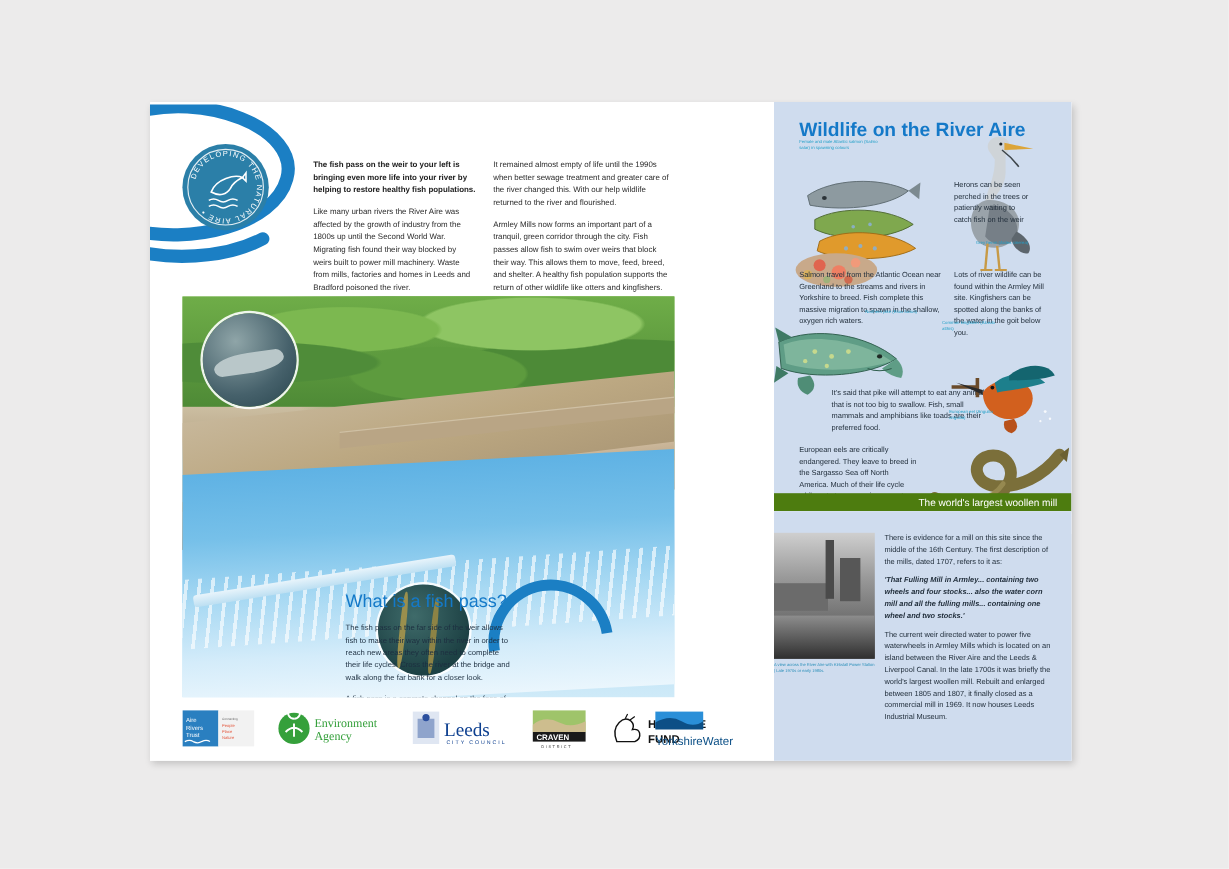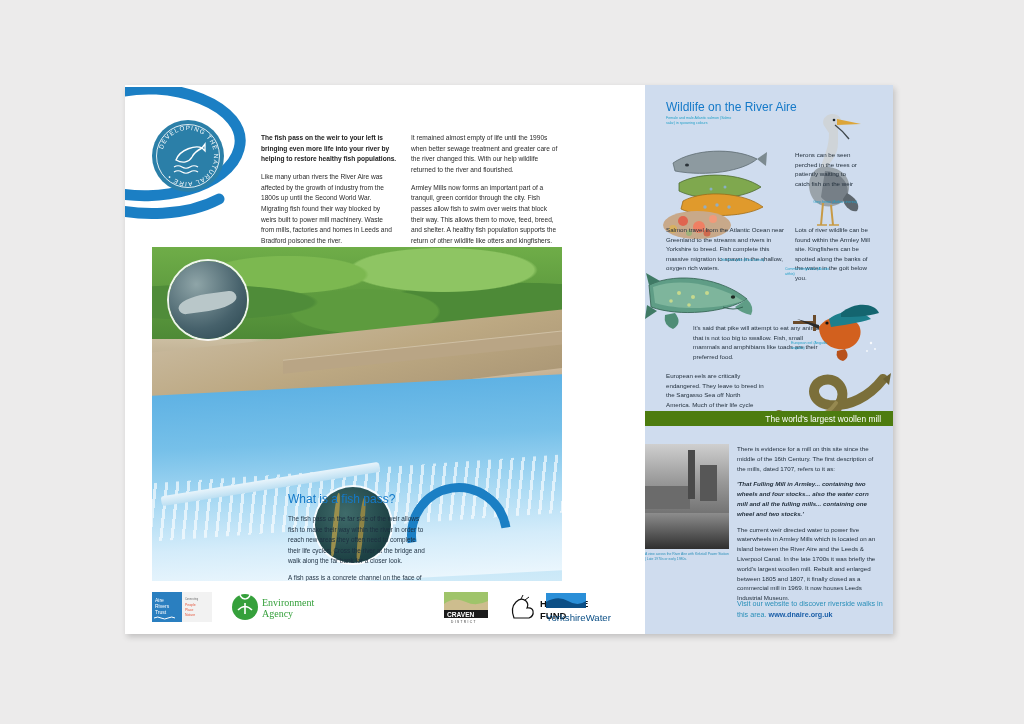--- a/index.html
+++ b/index.html
@@ -96,31 +96,31 @@
   
   #ring-deco{position:absolute;left:255px;top:236px;width:86px;height:86px;border-radius:50%;
     border:9px solid #1b7fc4;border-right-color:transparent;border-bottom-color:transparent;
     transform:rotate(36deg);}
 
   
   #fishpass{
     position:absolute;left:136px;top:243px;width:138px;
     font-size:6.4px;line-height:1.62;color:#1d2f40;
   }
-  #fishpass h2{margin:0 0 5px 0;font-size:12px;font-weight:normal;color:#1479c8;}
+  #fishpass h2{margin:0 0 5px 0;font-size:15px;font-weight:normal;color:#1479c8;}
   #fishpass p{margin:0 0 7px 0;}
 
   
   #logo-strip{position:absolute;left:27px;top:505px;width:470px;height:34px;}
   .logo{position:absolute;top:0;height:34px;display:flex;align-items:flex-start;}
 
   
   #right-panel{position:absolute;left:520px;top:0;width:248px;height:549px;background:#cfdcee;overflow:hidden;}
   #right-panel h2.section{
-    margin:0;font-size:12px;font-weight:normal;color:#1479c8;
+    margin:0;font-size:16px;font-weight:bold;color:#1479c8;
     position:absolute;left:21px;top:15px;
   }
   .rtext{position:absolute;font-size:6.2px;line-height:1.55;color:#23303d;}
   .caption{position:absolute;font-size:3.6px;line-height:1.5;color:#23a0c8;}
 
   
   .ill{position:absolute;}
   #salmon-ill{left:8px;top:30px;width:120px;height:130px;}
   #heron-ill{left:150px;top:24px;width:74px;height:122px;}
   #pike-ill{left:0px;top:180px;width:110px;height:86px;}
@@ -234,20 +234,29 @@
 
       <div class="logo" style="left:78px;width:96px;">
         <svg viewBox="0 0 96 34" width="96" height="34">
           <circle cx="15" cy="17" r="13" fill="#35a03b"></circle>
           <path d="M15 9 a5 5 0 1 1 0.1 0 M8 20 q7 -7 14 0 M15 13 v11" fill="none" stroke="#fff" stroke-width="1.6"></path>
           <text x="32" y="16" font-size="10" fill="#35a03b" font-family="Liberation Serif, serif">Environment</text>
           <text x="32" y="27" font-size="10" fill="#35a03b" font-family="Liberation Serif, serif">Agency</text>
         </svg>
       </div>
 
+      <div class="logo" style="left:190px;width:90px;">
+        <svg viewBox="0 0 90 34" width="90" height="34">
+          <rect x="2" y="3" width="22" height="27" fill="#dfe6f2"></rect>
+          <path d="M6 9 h14 v16 h-14 z" fill="#8fa4cc"></path>
+          <circle cx="13" cy="8" r="3" fill="#2b4f9e"></circle>
+          <text x="28" y="23" font-size="16" fill="#0d3f8f" font-family="Liberation Serif, serif">Leeds</text>
+          <text x="30" y="30" font-size="4.4" fill="#0d3f8f" letter-spacing="1.6" font-family="Liberation Sans, sans-serif">CITY COUNCIL</text>
+        </svg>
+      </div>
 
       <div class="logo" style="left:290px;width:50px;">
         <svg viewBox="0 0 50 34" width="50" height="34">
           <rect x="2" y="2" width="44" height="18" fill="#9fc46a"></rect>
           <path d="M2 14 q10 -8 22 -2 q10 5 22 -1 v9 h-44 z" fill="#cdbd8e"></path>
           <rect x="2" y="20" width="44" height="8" fill="#1a1a1a"></rect>
           <text x="5" y="27" font-size="6.6" fill="#fff" font-weight="bold" font-family="Liberation Sans, sans-serif">CRAVEN</text>
           <text x="9" y="33" font-size="3.2" fill="#333" letter-spacing="1.4" font-family="Liberation Sans, sans-serif">DISTRICT</text>
         </svg>
       </div>
@@ -376,19 +385,15 @@
       </div>
 
       <div id="mill-photo-cap" style="left:0px;">A view across the River Aire with Kirkstall Power Station | Late 1970s or early 1980s.</div>
 
       <div id="mill-text">
         <p>There is evidence for a mill on this site since the middle of the 16th Century. The first description of the mills, dated 1707, refers to it as:</p>
         <p class="quote">'That Fulling Mill in Armley... containing two wheels and four stocks... also the water corn mill and all the fulling mills... containing one wheel and two stocks.'</p>
         <p>The current weir directed water to power five waterwheels in Armley Mills which is located on an island between the River Aire and the Leeds &amp; Liverpool Canal. In the late 1700s it was briefly the world's largest woollen mill. Rebuilt and enlarged between 1805 and 1807, it finally closed as a commercial mill in 1969. It now houses Leeds Industrial Museum.</p>
       </div>
 
-      <div id="visit">
-        <span>Visit our website to discover riverside walks in this area.</span>
-        <b>www.dnaire.org.uk</b>
-      </div>
     </div>
   </div>
 </div>
 
 </body></html>

